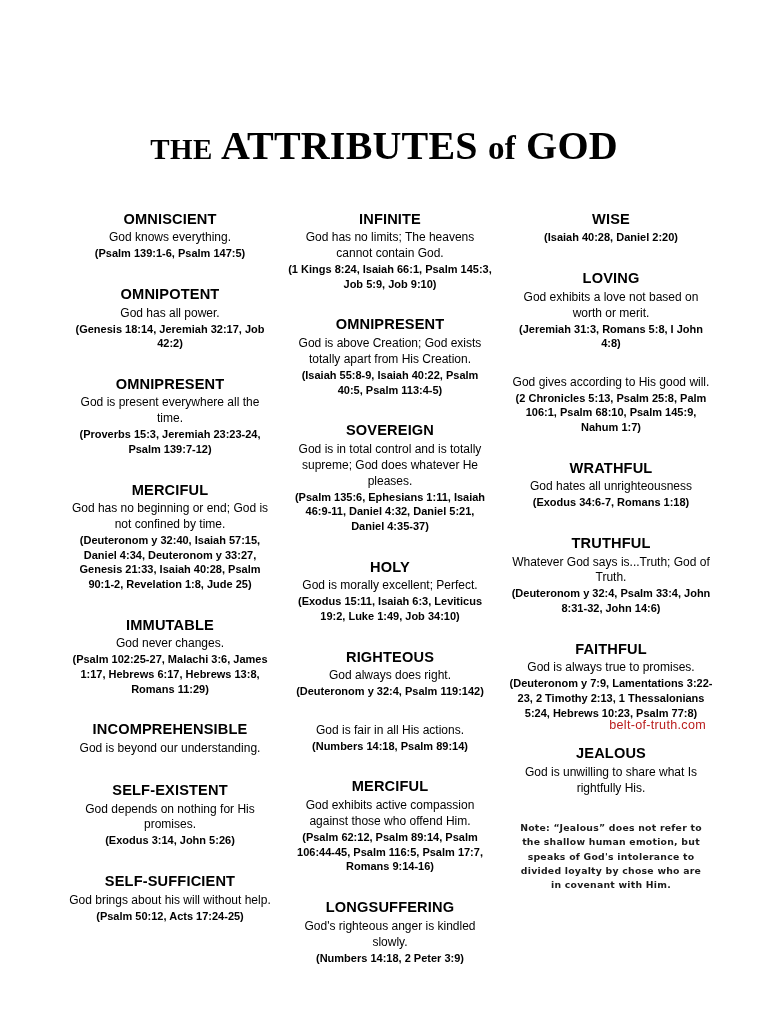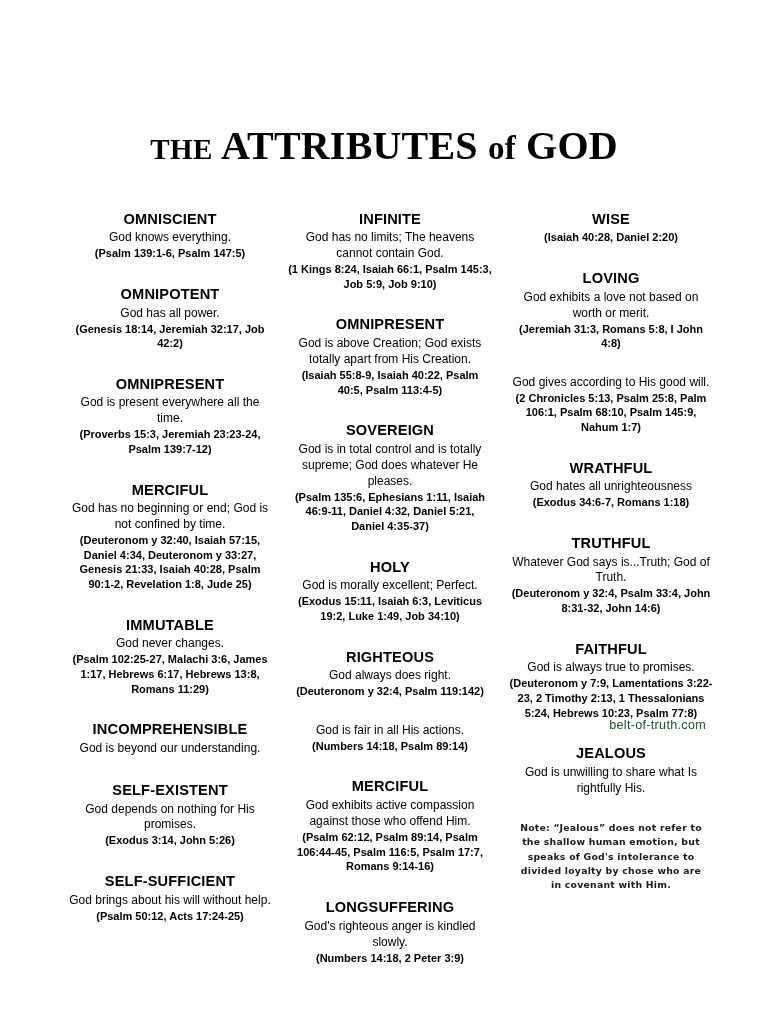--- a/index.html
+++ b/index.html
@@ -116,21 +116,21 @@
     padding: 0 6px;
     color: #1a1a1a;
   }
 
   
   .footer {
     position: absolute;
     right: 62px;
     bottom: 66px;
     font-size: 12.6px;
-    color: #14532d;
+    color: #b91c1c;
     letter-spacing: 0.3px;
   }
 </style>
 </head>
 <body>
 
 <div class="page">
 
   <div class="title-wrap">
     <h1 class="doc-title"><span class="small-caps">THE</span> <span>ATTRIBUTES</span> <span class="of">of</span> <span>GOD</span></h1>

